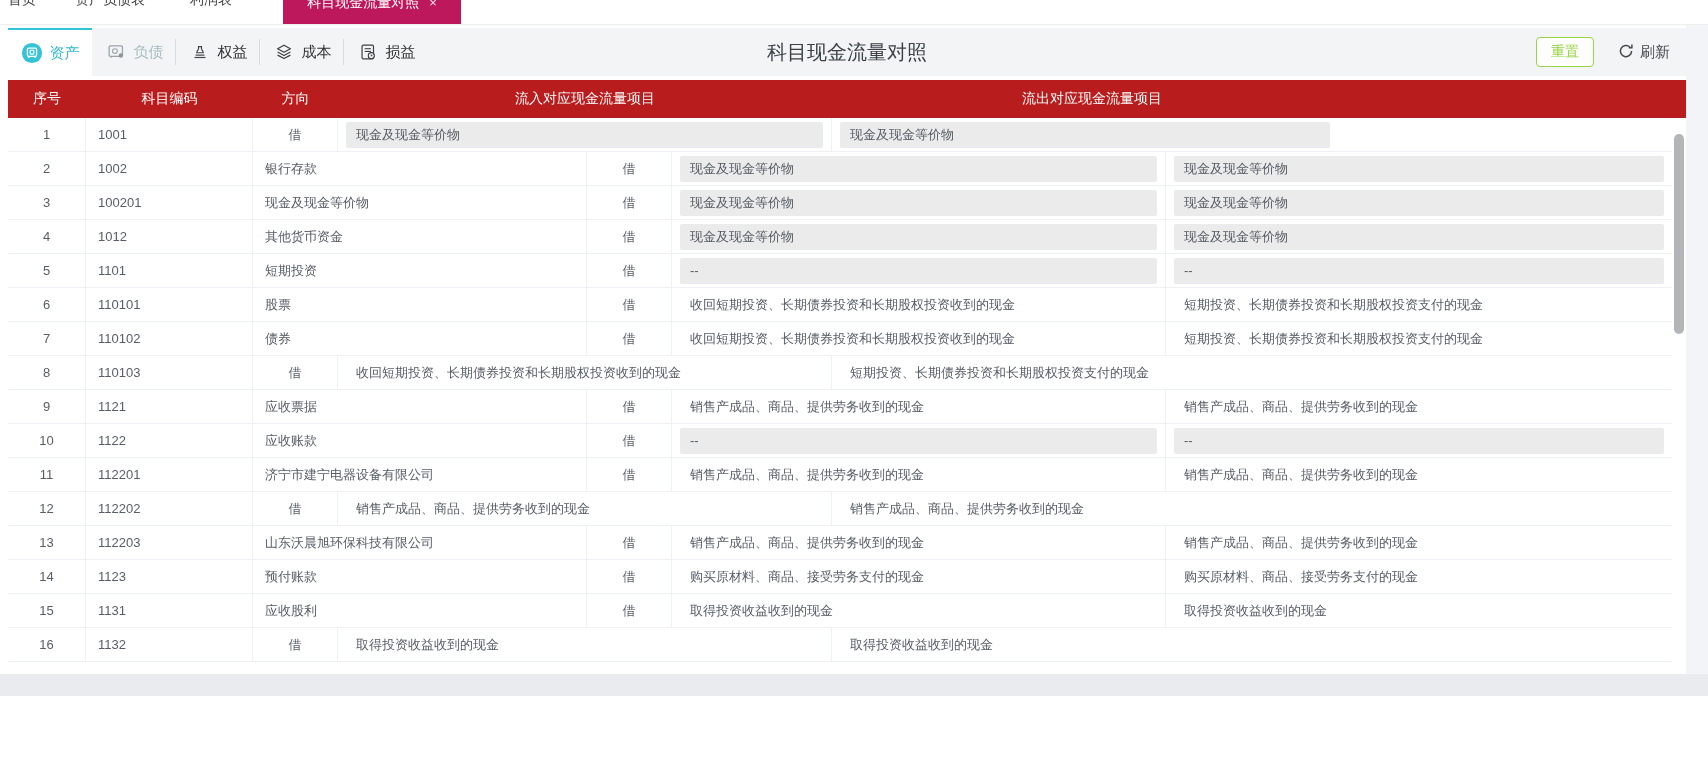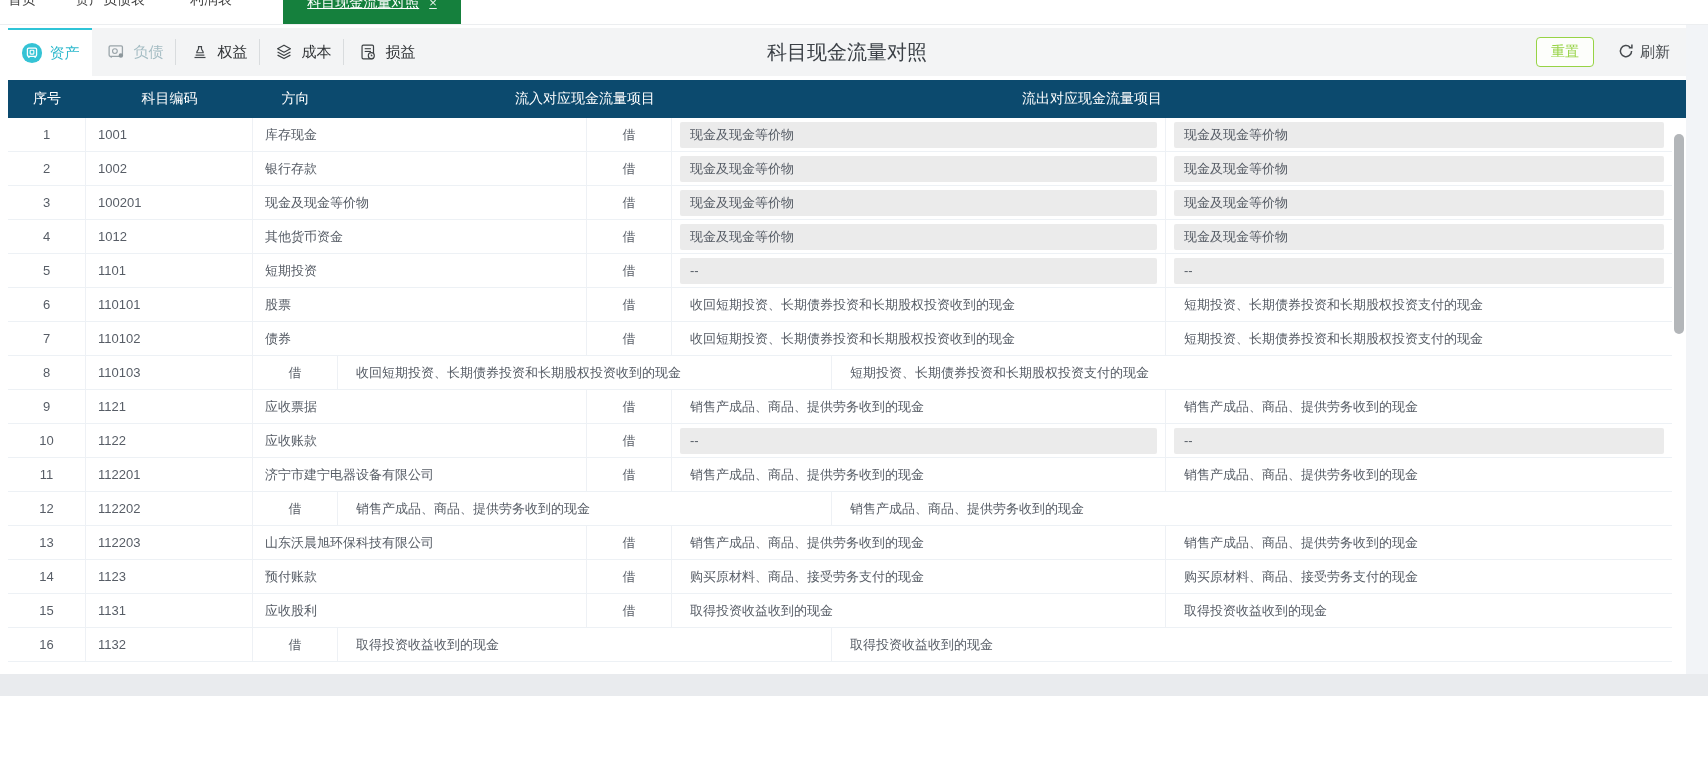--- a/index.html
+++ b/index.html
@@ -7,42 +7,42 @@
     width:1708px;height:758px;position:relative;overflow:hidden;
     background:#ffffff;
     font-family:"Liberation Sans","DejaVu Sans",sans-serif;
     -webkit-font-smoothing:antialiased;
   }
   
   .top-strip{position:absolute;left:0;top:0;width:1708px;height:24px;background:#ffffff;
     border-bottom:1px solid #eceef0;overflow:hidden;}
   .top-tab{position:absolute;top:0;height:24px;font-size:14px;color:#444;cursor:pointer;}
   .top-tab .lbl{display:block;transform:translateY(-9px);white-space:nowrap;}
-  .top-tab.active{background:#15803d;color:#ffffff;text-align:center;text-decoration:underline;}
+  .top-tab.active{background:#be185d;color:#ffffff;text-align:center;}
   .top-tab.active .lbl{transform:translateY(-6px);}
   .top-tab .close{margin-left:10px;font-size:13px;opacity:.9;}
   
   .toolbar{position:absolute;left:8px;top:28px;width:1678px;height:48px;background:#f3f4f5;}
   .tb-tabs{position:absolute;left:0;top:0;height:48px;display:flex;}
   .tb-tab{width:84px;height:48px;display:flex;align-items:center;justify-content:center;
     gap:7px;font-size:15px;color:#303336;position:relative;cursor:pointer;box-sizing:border-box;}
   .tb-tab.active{background:#ffffff;border-top:2px solid #2fc4d7;color:#2fb9cd;}
   .tb-tab.dim{color:#a4bcc3;}
   .tb-tab .sep{position:absolute;right:0;top:11px;width:1px;height:26px;background:#d9dcde;}
   .tb-icon{width:22px;height:22px;display:block;}
   .page-title{position:absolute;left:0;right:0;top:0;height:48px;line-height:48px;
     text-align:center;font-size:20px;color:#3b4046;pointer-events:none;}
   .tb-actions{position:absolute;right:10px;top:0;height:48px;display:flex;align-items:center;gap:18px;}
   .reset-btn{border:1px solid #97d345;color:#97d345;background:#fdfefb;border-radius:4px;
     font-size:14px;padding:5px 14px;cursor:pointer;font-family:inherit;}
   .refresh-btn{display:flex;align-items:center;gap:6px;font-size:15px;color:#464a4e;
     background:none;border:none;cursor:pointer;font-family:inherit;}
   
   .grid-header{position:absolute;left:8px;top:80px;width:1678px;height:38px;
-    background:#0c4a6e;display:flex;align-items:center;color:#ffffff;font-size:14px;}
+    background:#b91c1c;display:flex;align-items:center;color:#ffffff;font-size:14px;}
   .gh-cell{text-align:center;box-sizing:border-box;}
   .grid-body{position:absolute;left:8px;top:118px;width:1664px;height:556px;background:#fff;overflow:hidden;}
   .row{height:33px;display:flex;border-bottom:1px solid #edf1f5;font-size:13px;color:#575d66;}
   .cell{box-sizing:border-box;border-right:1px solid #eef1f5;display:flex;align-items:center;overflow:hidden;}
   .cell.center{justify-content:center;}
   .cell.pad{padding-left:12px;}
   .cell:last-child{border-right:none;}
   .field{flex:1;margin:3px 8px;background:#ebebeb;border-radius:2px;height:26px;line-height:26px;
     padding:0 10px;white-space:nowrap;overflow:hidden;color:#575d66;}
   .plain{padding-left:18px;white-space:nowrap;overflow:hidden;}
@@ -149,21 +149,20 @@
     <div class="gh-cell" style="width: 78px;">序号</div>
     <div class="gh-cell" style="width: 167px;">科目编码</div>
     <div class="gh-cell" style="width: 85px;">方向</div>
     <div class="gh-cell" style="width: 494px;">流入对应现金流量项目</div>
     <div class="gh-cell" style="width: 520px;">流出对应现金流量项目</div>
   </div>
 <div class="grid-body">
     <div class="row">
       <div class="cell center" style="width: 78px;">1</div>
       <div class="cell pad" style="width: 167px;">1001</div>
-      <div class="cell pad" style="width: 334px;">库存现金</div>
       <div class="cell center" style="width: 85px;">借</div>
       <div class="cell" style="width: 494px;">
         <div class="field">现金及现金等价物</div>
       </div>
       <div class="cell" style="width: 506px;">
         <div class="field">现金及现金等价物</div>
       </div>
     </div>
     <div class="row">
       <div class="cell center" style="width: 78px;">2</div>

